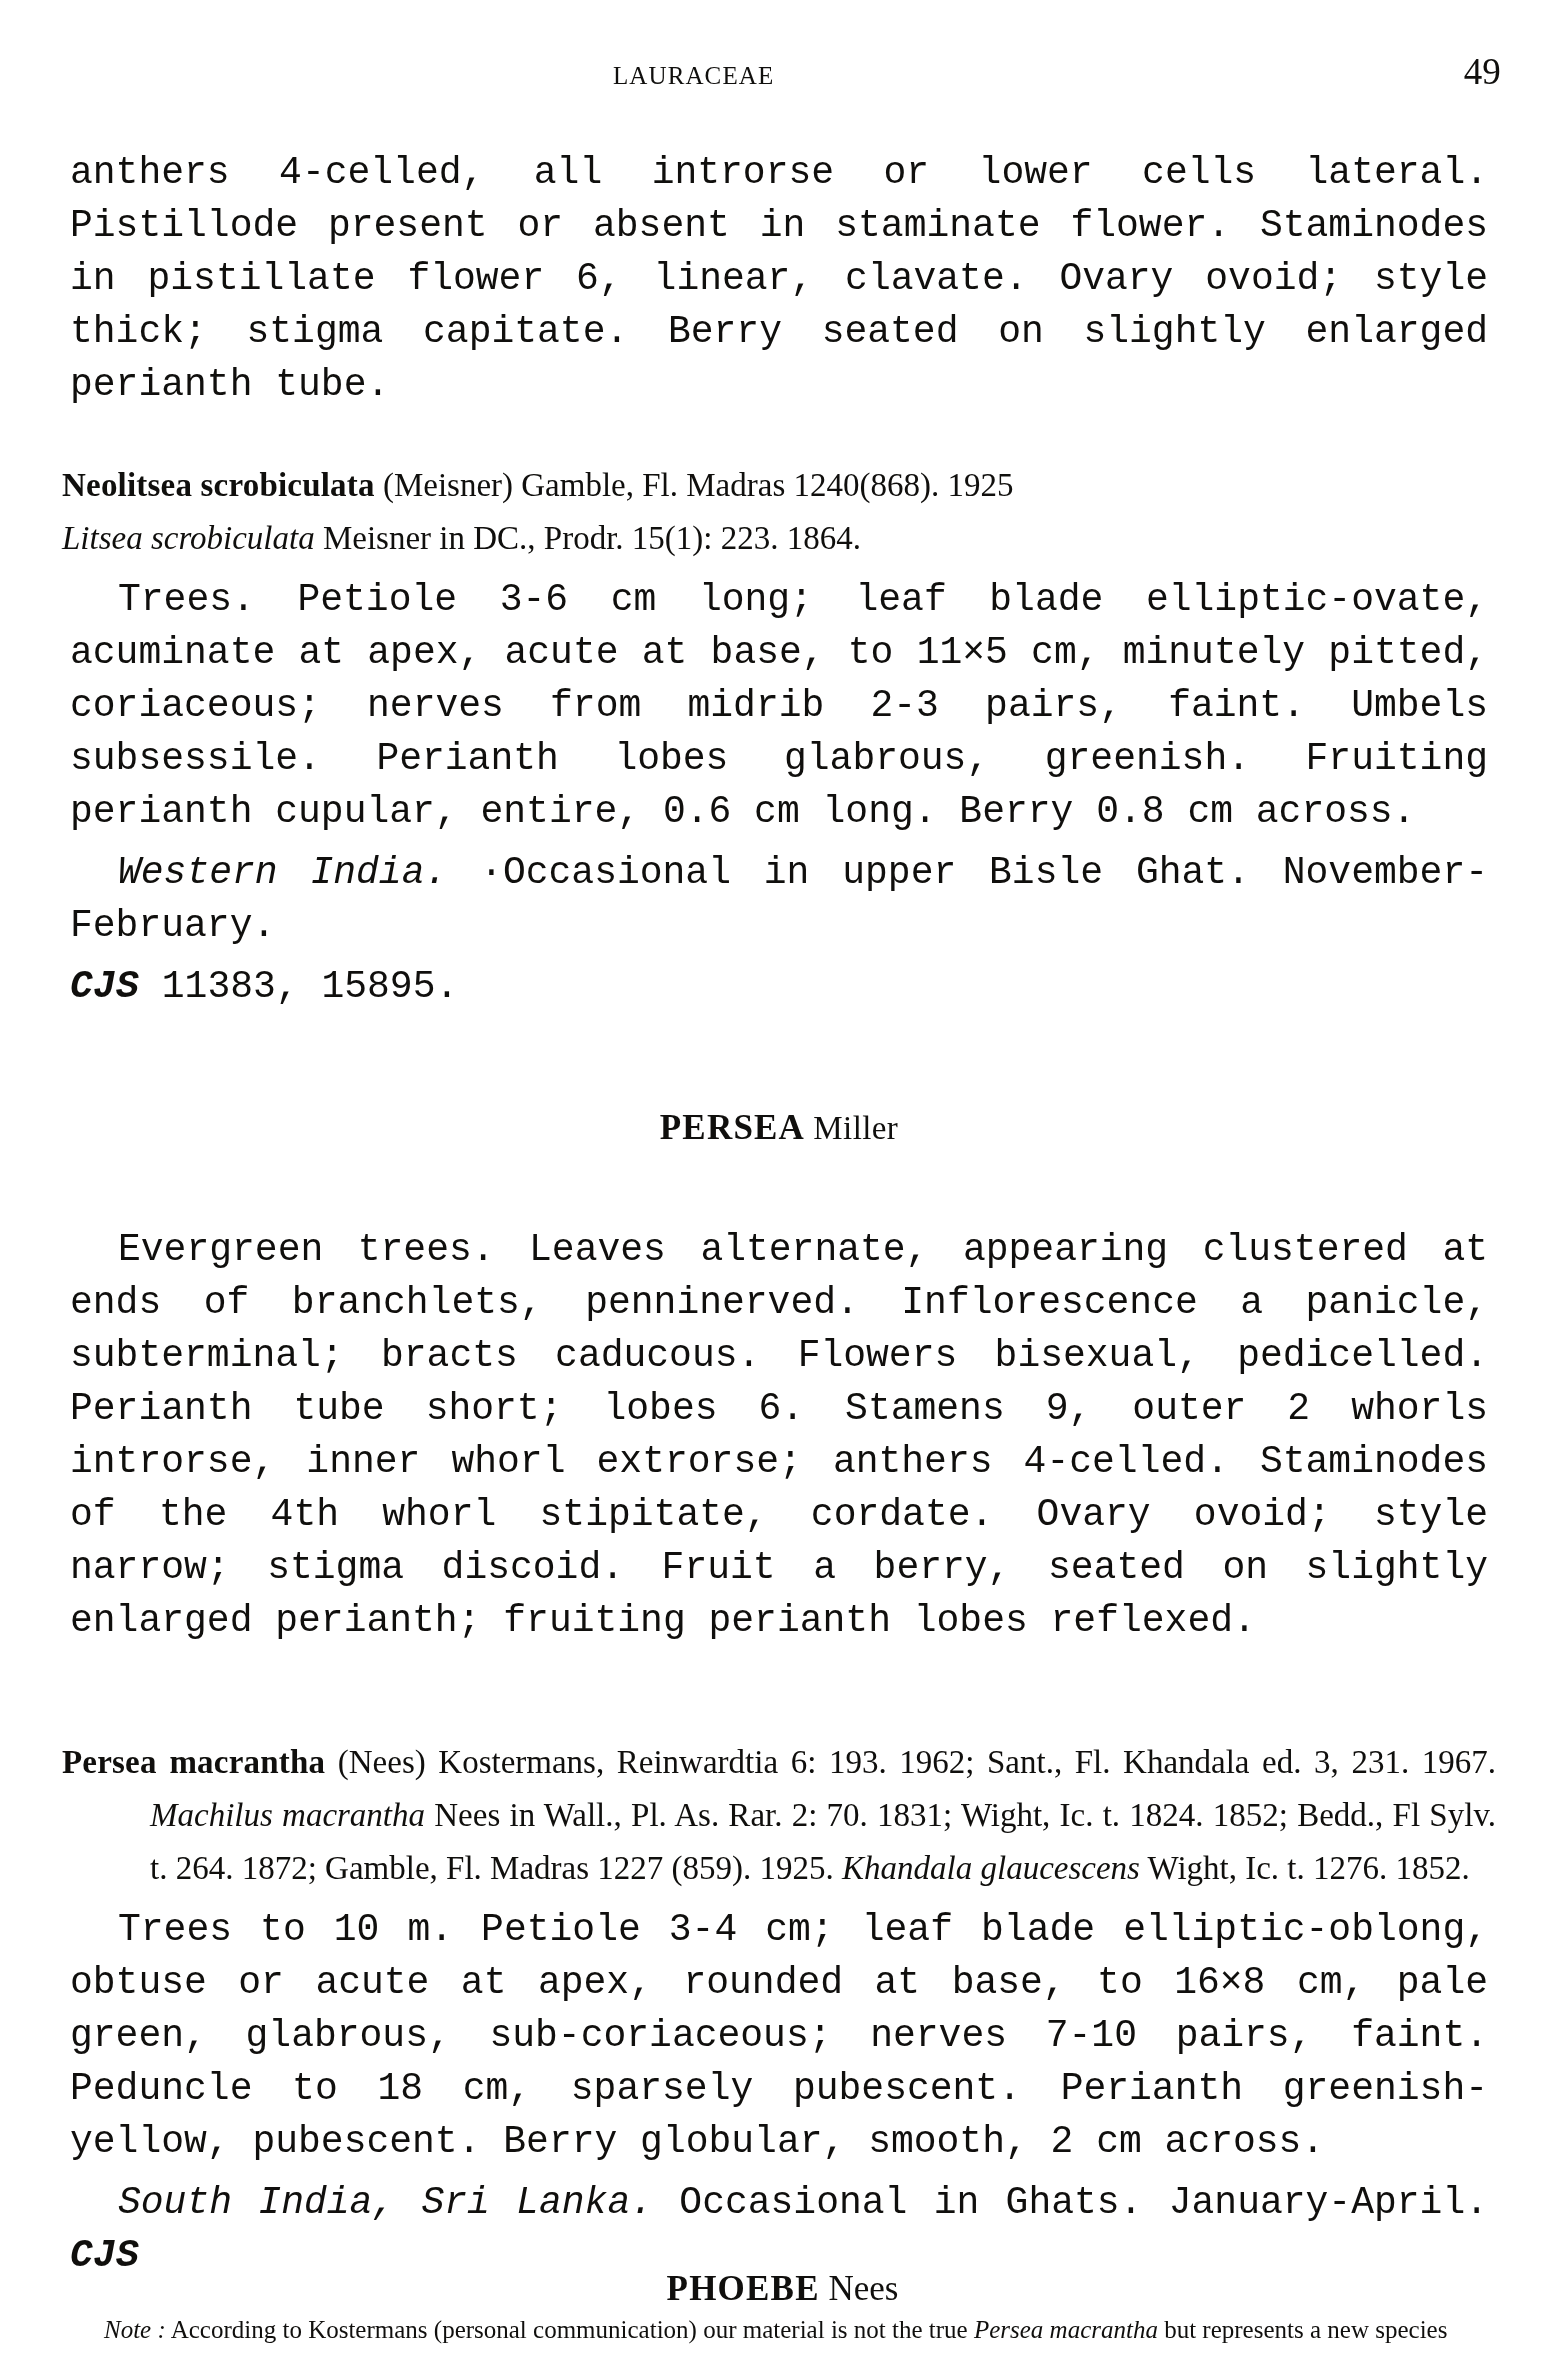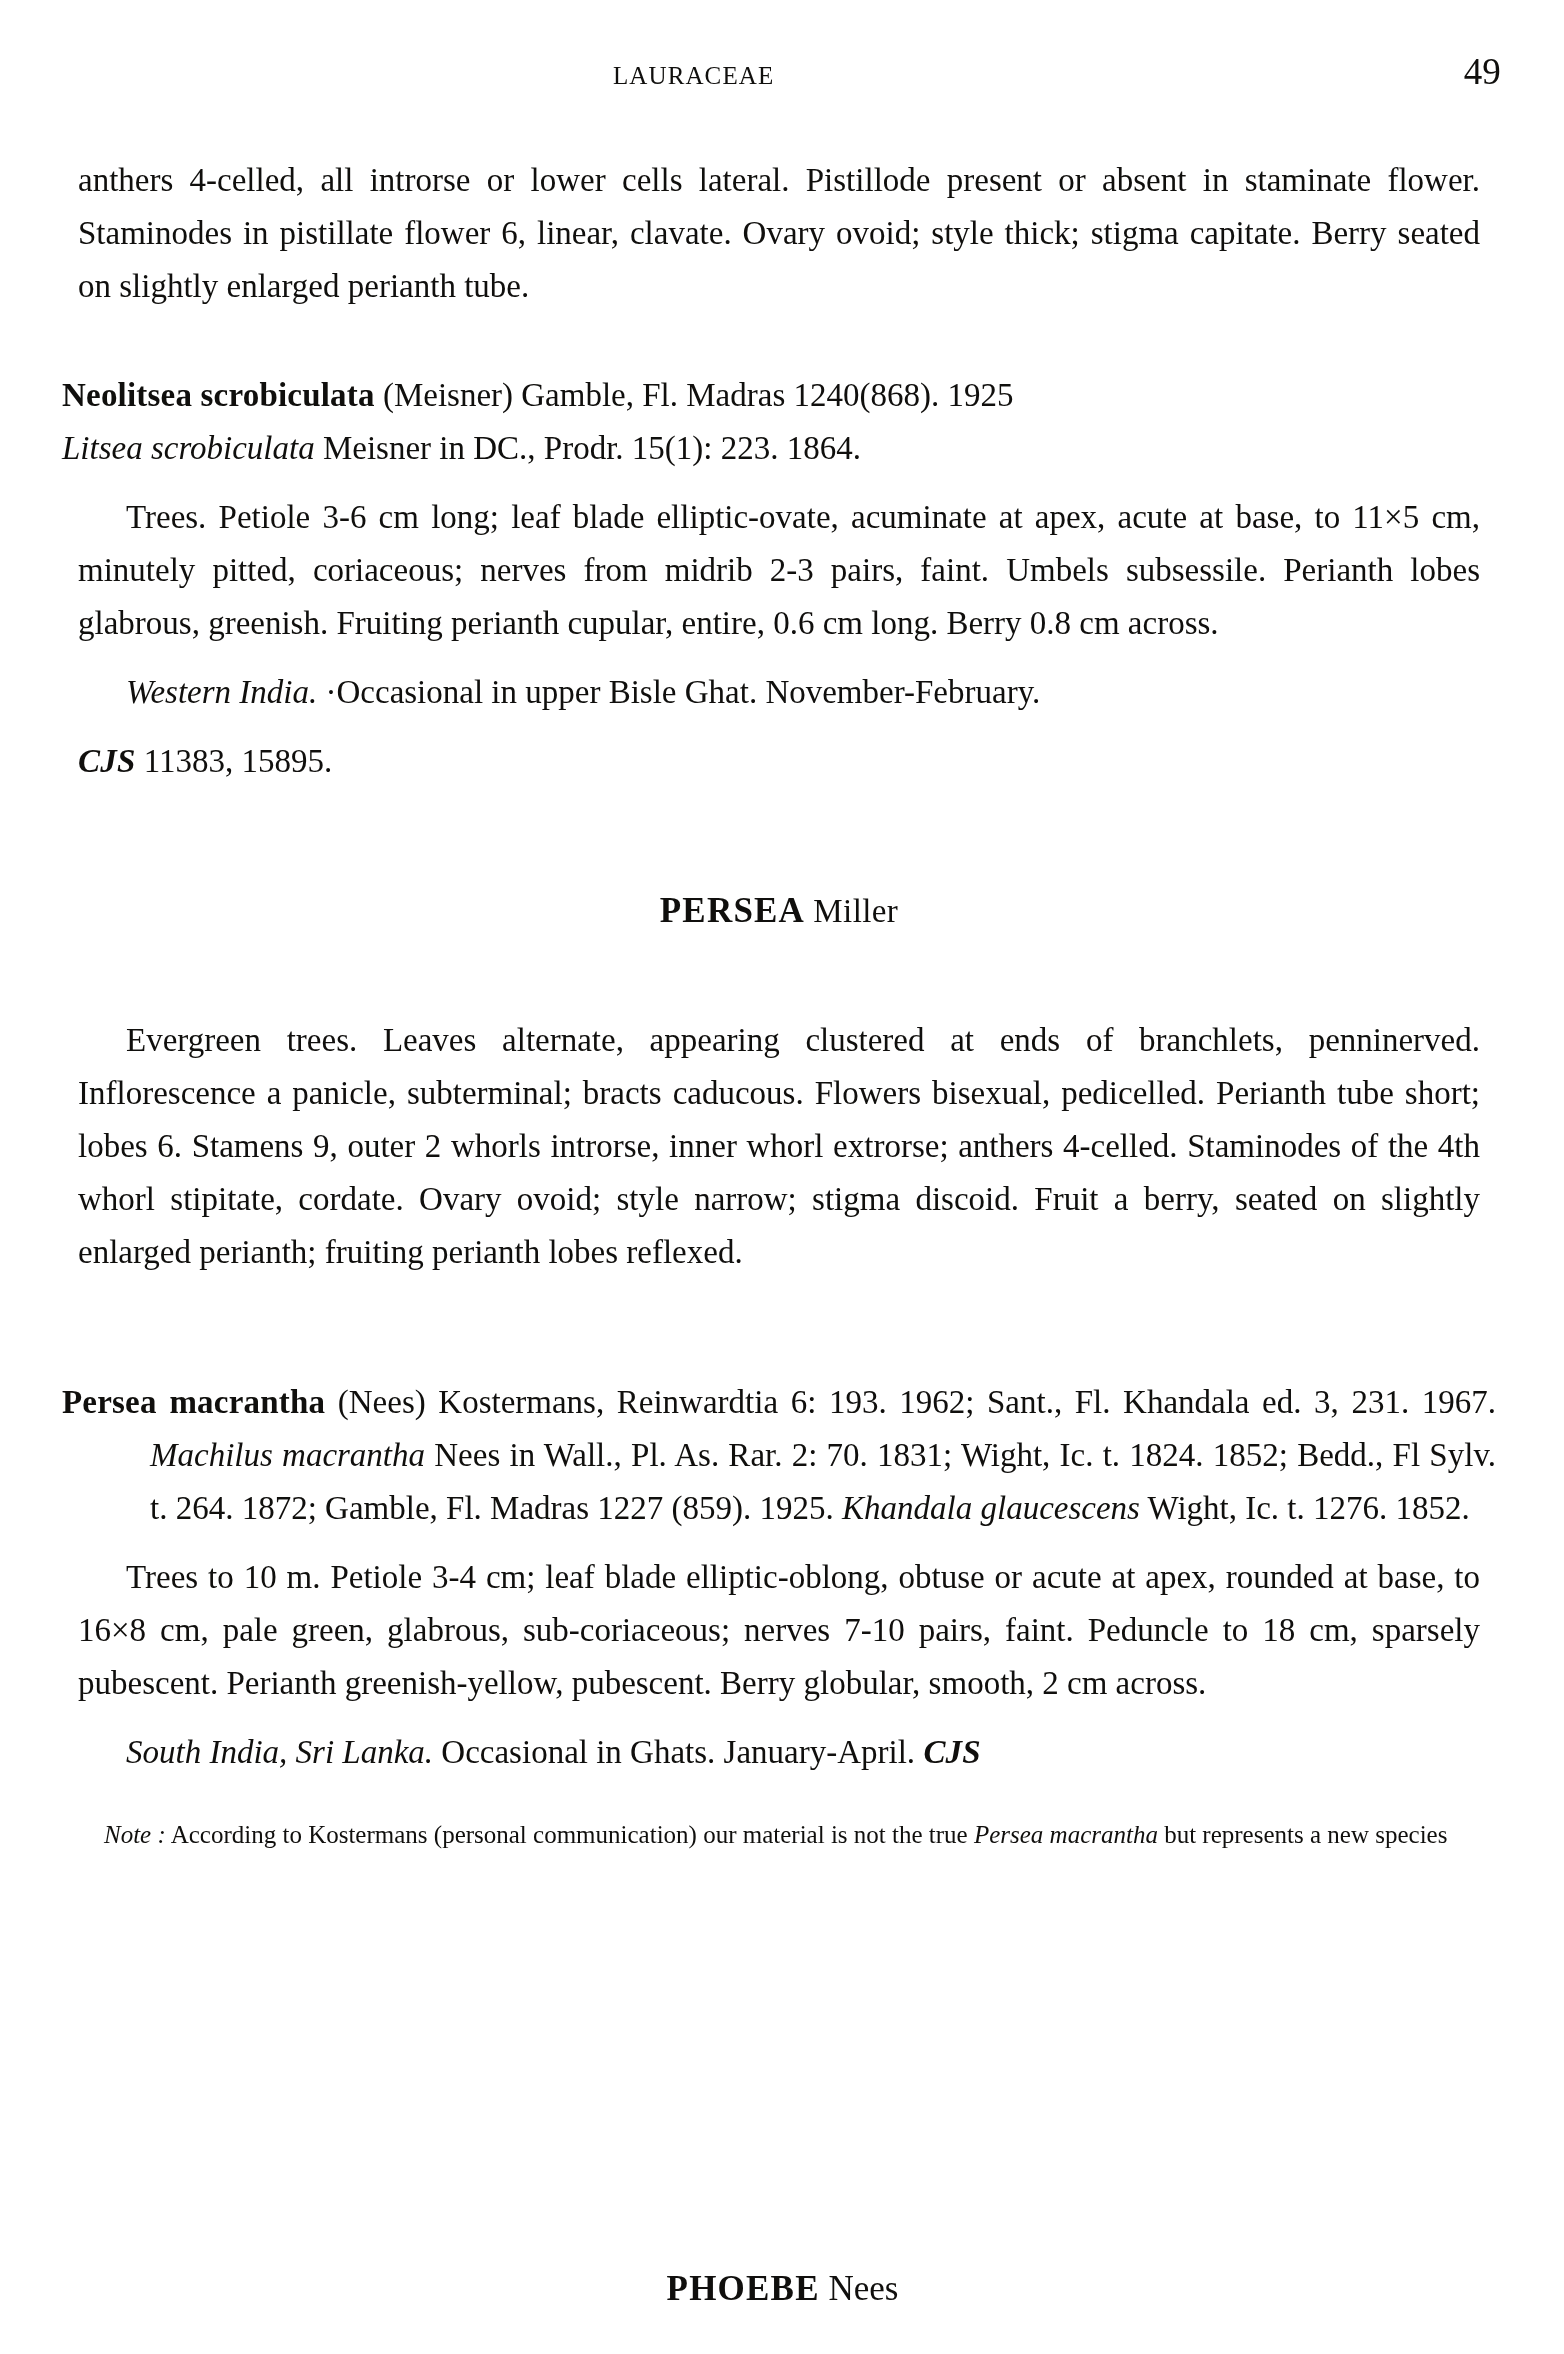--- a/index.html
+++ b/index.html
@@ -54,26 +54,27 @@
 
   
   .col {
     position: absolute;
     left: 62px;
     top: 138px;
     width: 1434px;
   }
 
   p.body {
-    margin: 16px;
-    font-size: 33px;
+    margin: 8px;
+    font-size: 38px;
     line-height: 53px;
     text-align: justify;
     text-justify: inter-word;
     hyphens: none;
+    font-family: Liberation Mono, monospace;
   }
   p.body.indent-first {
     text-indent: 48px;
   }
   p.body.no-indent {
     text-indent: 0;
   }
 
   
   p.entry {

